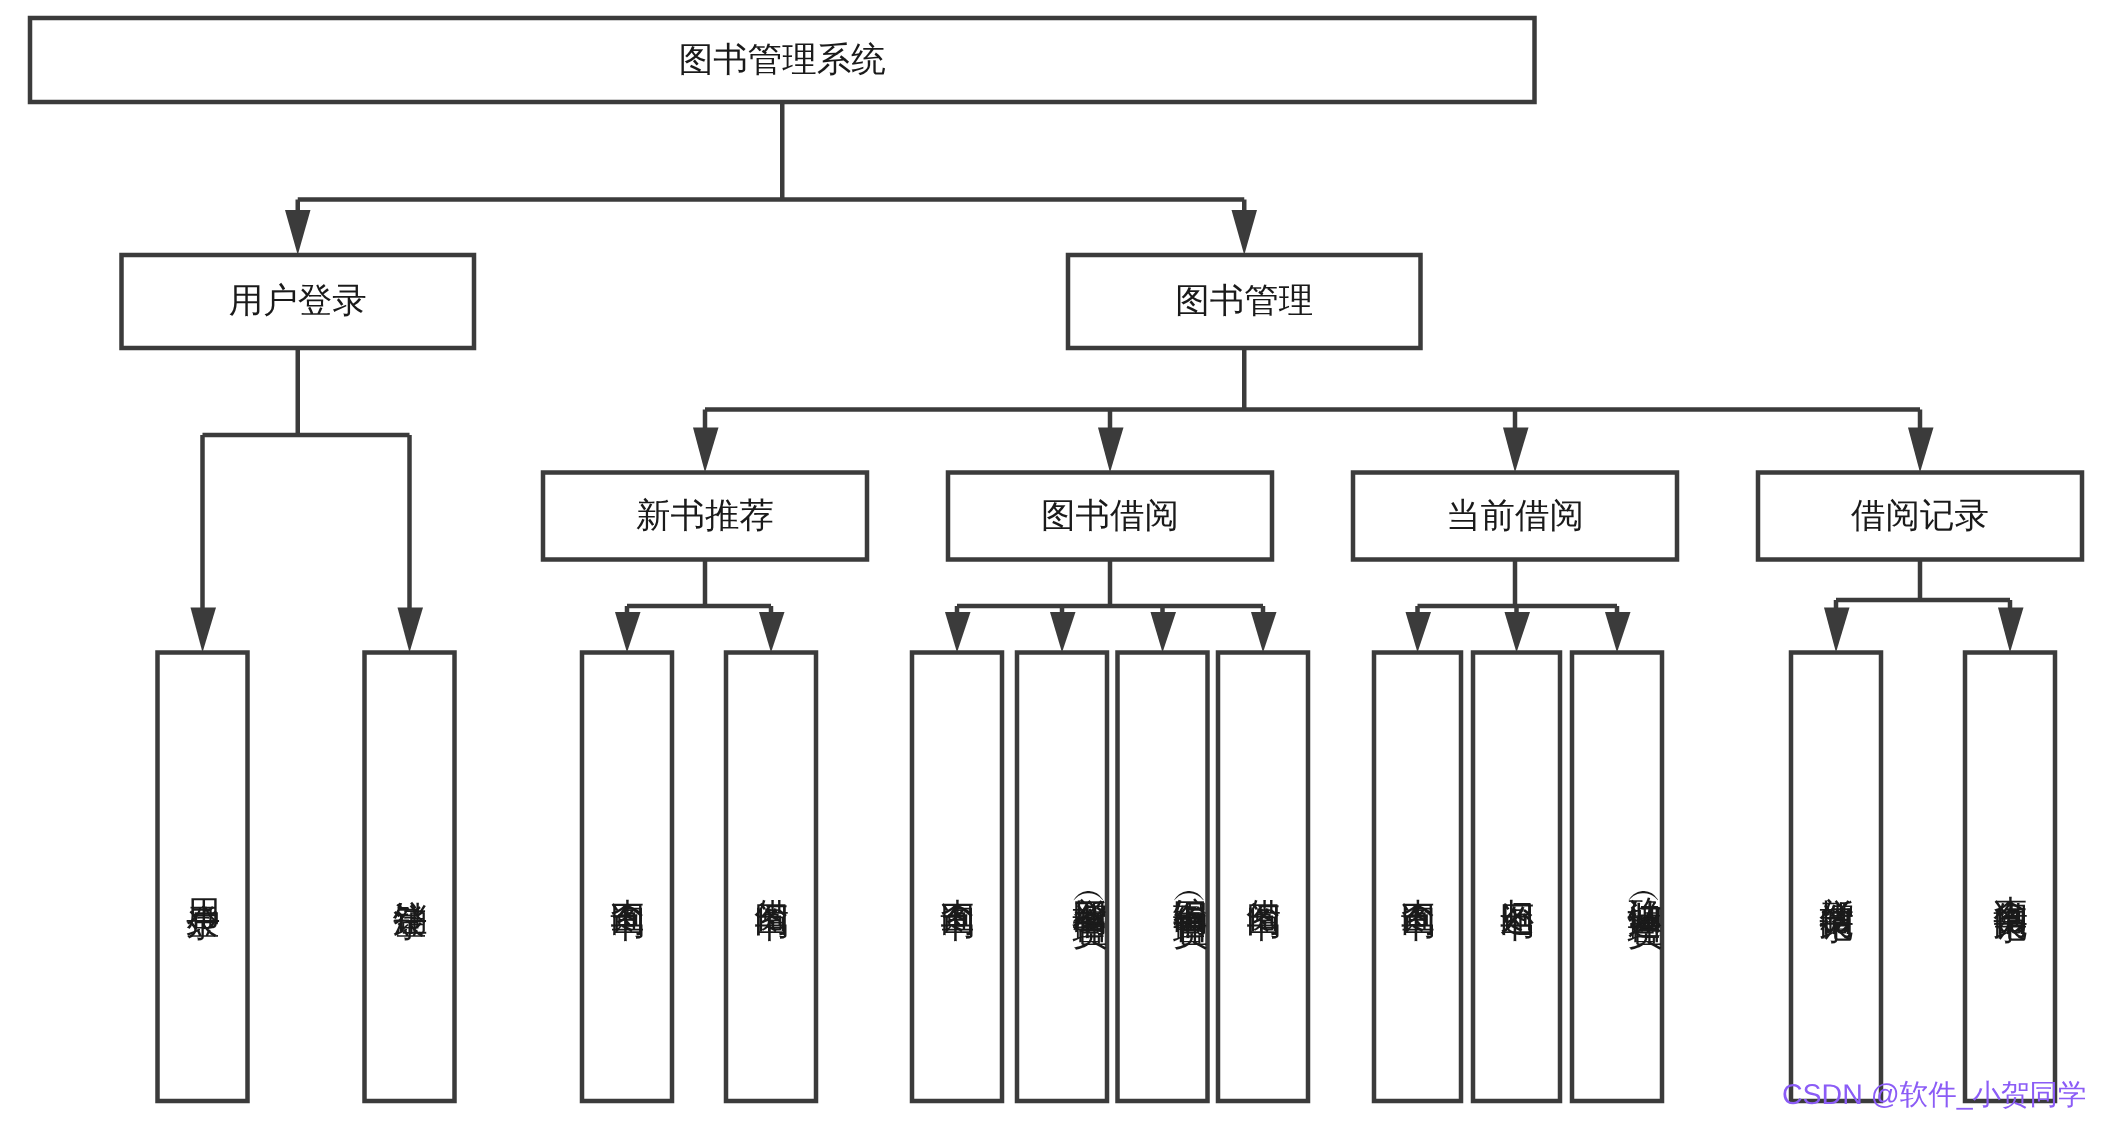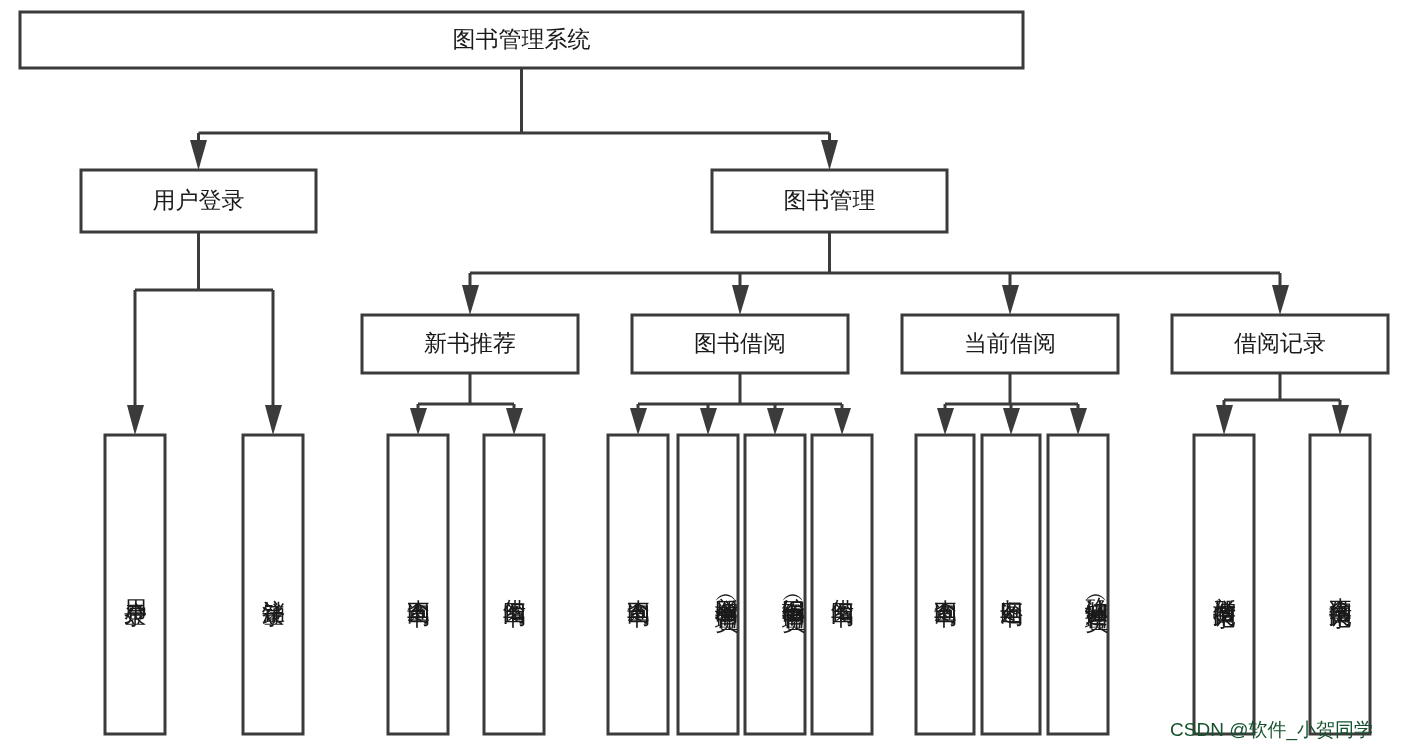--- a/index.html
+++ b/index.html
@@ -60,25 +60,25 @@
     justify-content: center;
     text-align: center;
     white-space: nowrap;
     pointer-events: none;
   }
   .leaf-label.centered {
     align-items: center;
   }
   .watermark {
     position: absolute;
-    right: 32px;
+    right: 14px;
     bottom: 4px;
     font-family: "Liberation Sans", "DejaVu Sans", sans-serif;
     font-size: 19px;
-    color: #14532d;
+    color: #8b5cf6;
     white-space: nowrap;
     user-select: none;
   }
 </style>
 </head>
 <body>
 
 <div id="diagram-root">
 
   <svg class="diagram" viewBox="0 0 1405 747">

